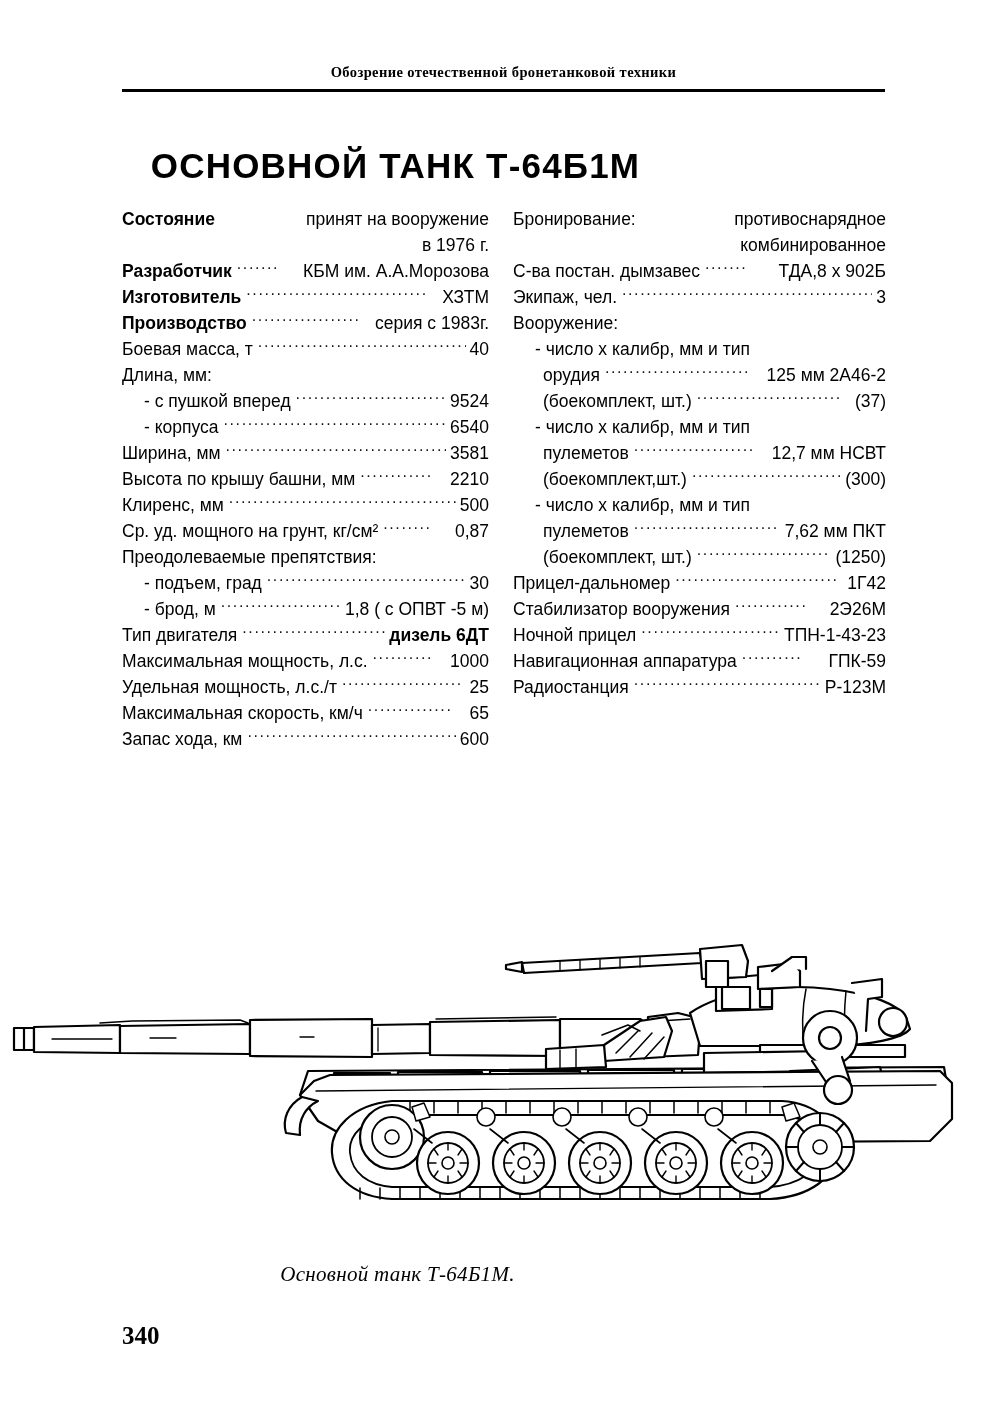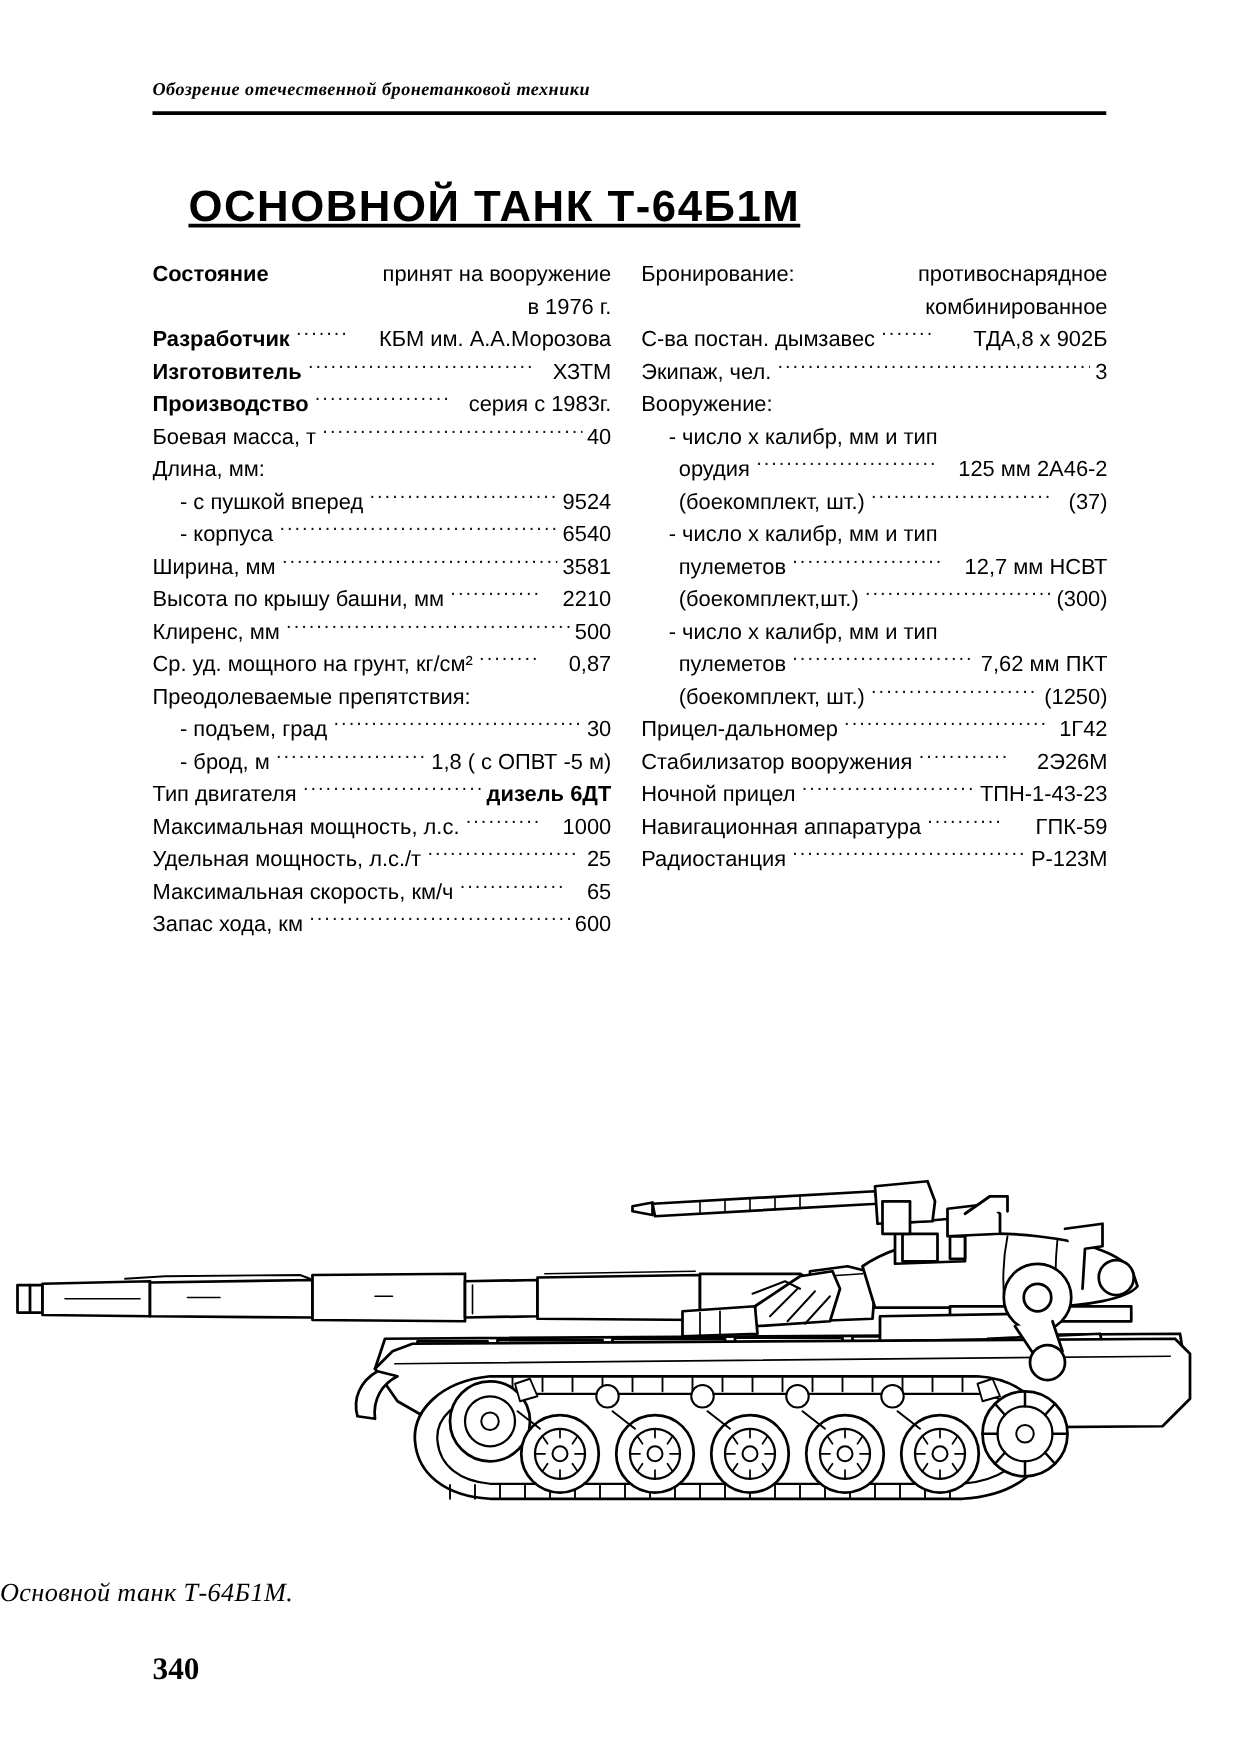--- a/index.html
+++ b/index.html
@@ -8,37 +8,37 @@
     width:991px;height:1402px;position:relative;overflow:hidden;
     font-family:"Liberation Sans","DejaVu Sans",sans-serif;
     color:#000;
     -webkit-font-smoothing:none;
   }
   .page{position:absolute;inset:0;background:#ffffff;}
 
   
   .runhead{
     position:absolute;left:122px;top:64px;width:763px;
+    text-align:center;
     font-family:"Liberation Serif","DejaVu Serif",serif;
-    font-style:italic;font-weight:700;
+    font-weight:700;
     font-size:14.5px;letter-spacing:.4px;
     white-space:nowrap;
   }
   .rule{
     position:absolute;left:122px;top:89px;width:763px;height:3px;
     background:#000;
   }
 
   
   .title{
     position:absolute;left:0;top:123px;width:791px;
     text-align:center;
     font-size:35px;font-weight:700;letter-spacing:1.2px;
     white-space:nowrap;
-    text-decoration:underline;
   }
 
   
   .cols{position:absolute;left:0;top:206px;width:991px;}
   .col{position:absolute;top:0;}
   .col-left{left:122px;width:367px;}
   .col-right{left:513px;width:373px;}
 
   .line{
     position:relative;
@@ -82,20 +82,21 @@
     text-align:left;
   }
   .notes b{font-weight:700;}
 
   
   .figure{position:absolute;left:0;top:905px;width:991px;height:320px;}
   .figure svg{display:block;}
 
   .caption{
     position:absolute;left:0;top:1262px;width:795px;
+    text-align:center;
     font-family:"Liberation Serif","DejaVu Serif",serif;
     font-style:italic;
     font-size:21px;
     letter-spacing:.3px;
   }
   .pagenum{
     position:absolute;left:122px;top:1322px;
     font-family:"Liberation Serif","DejaVu Serif",serif;
     font-weight:700;font-size:25px;
   }

